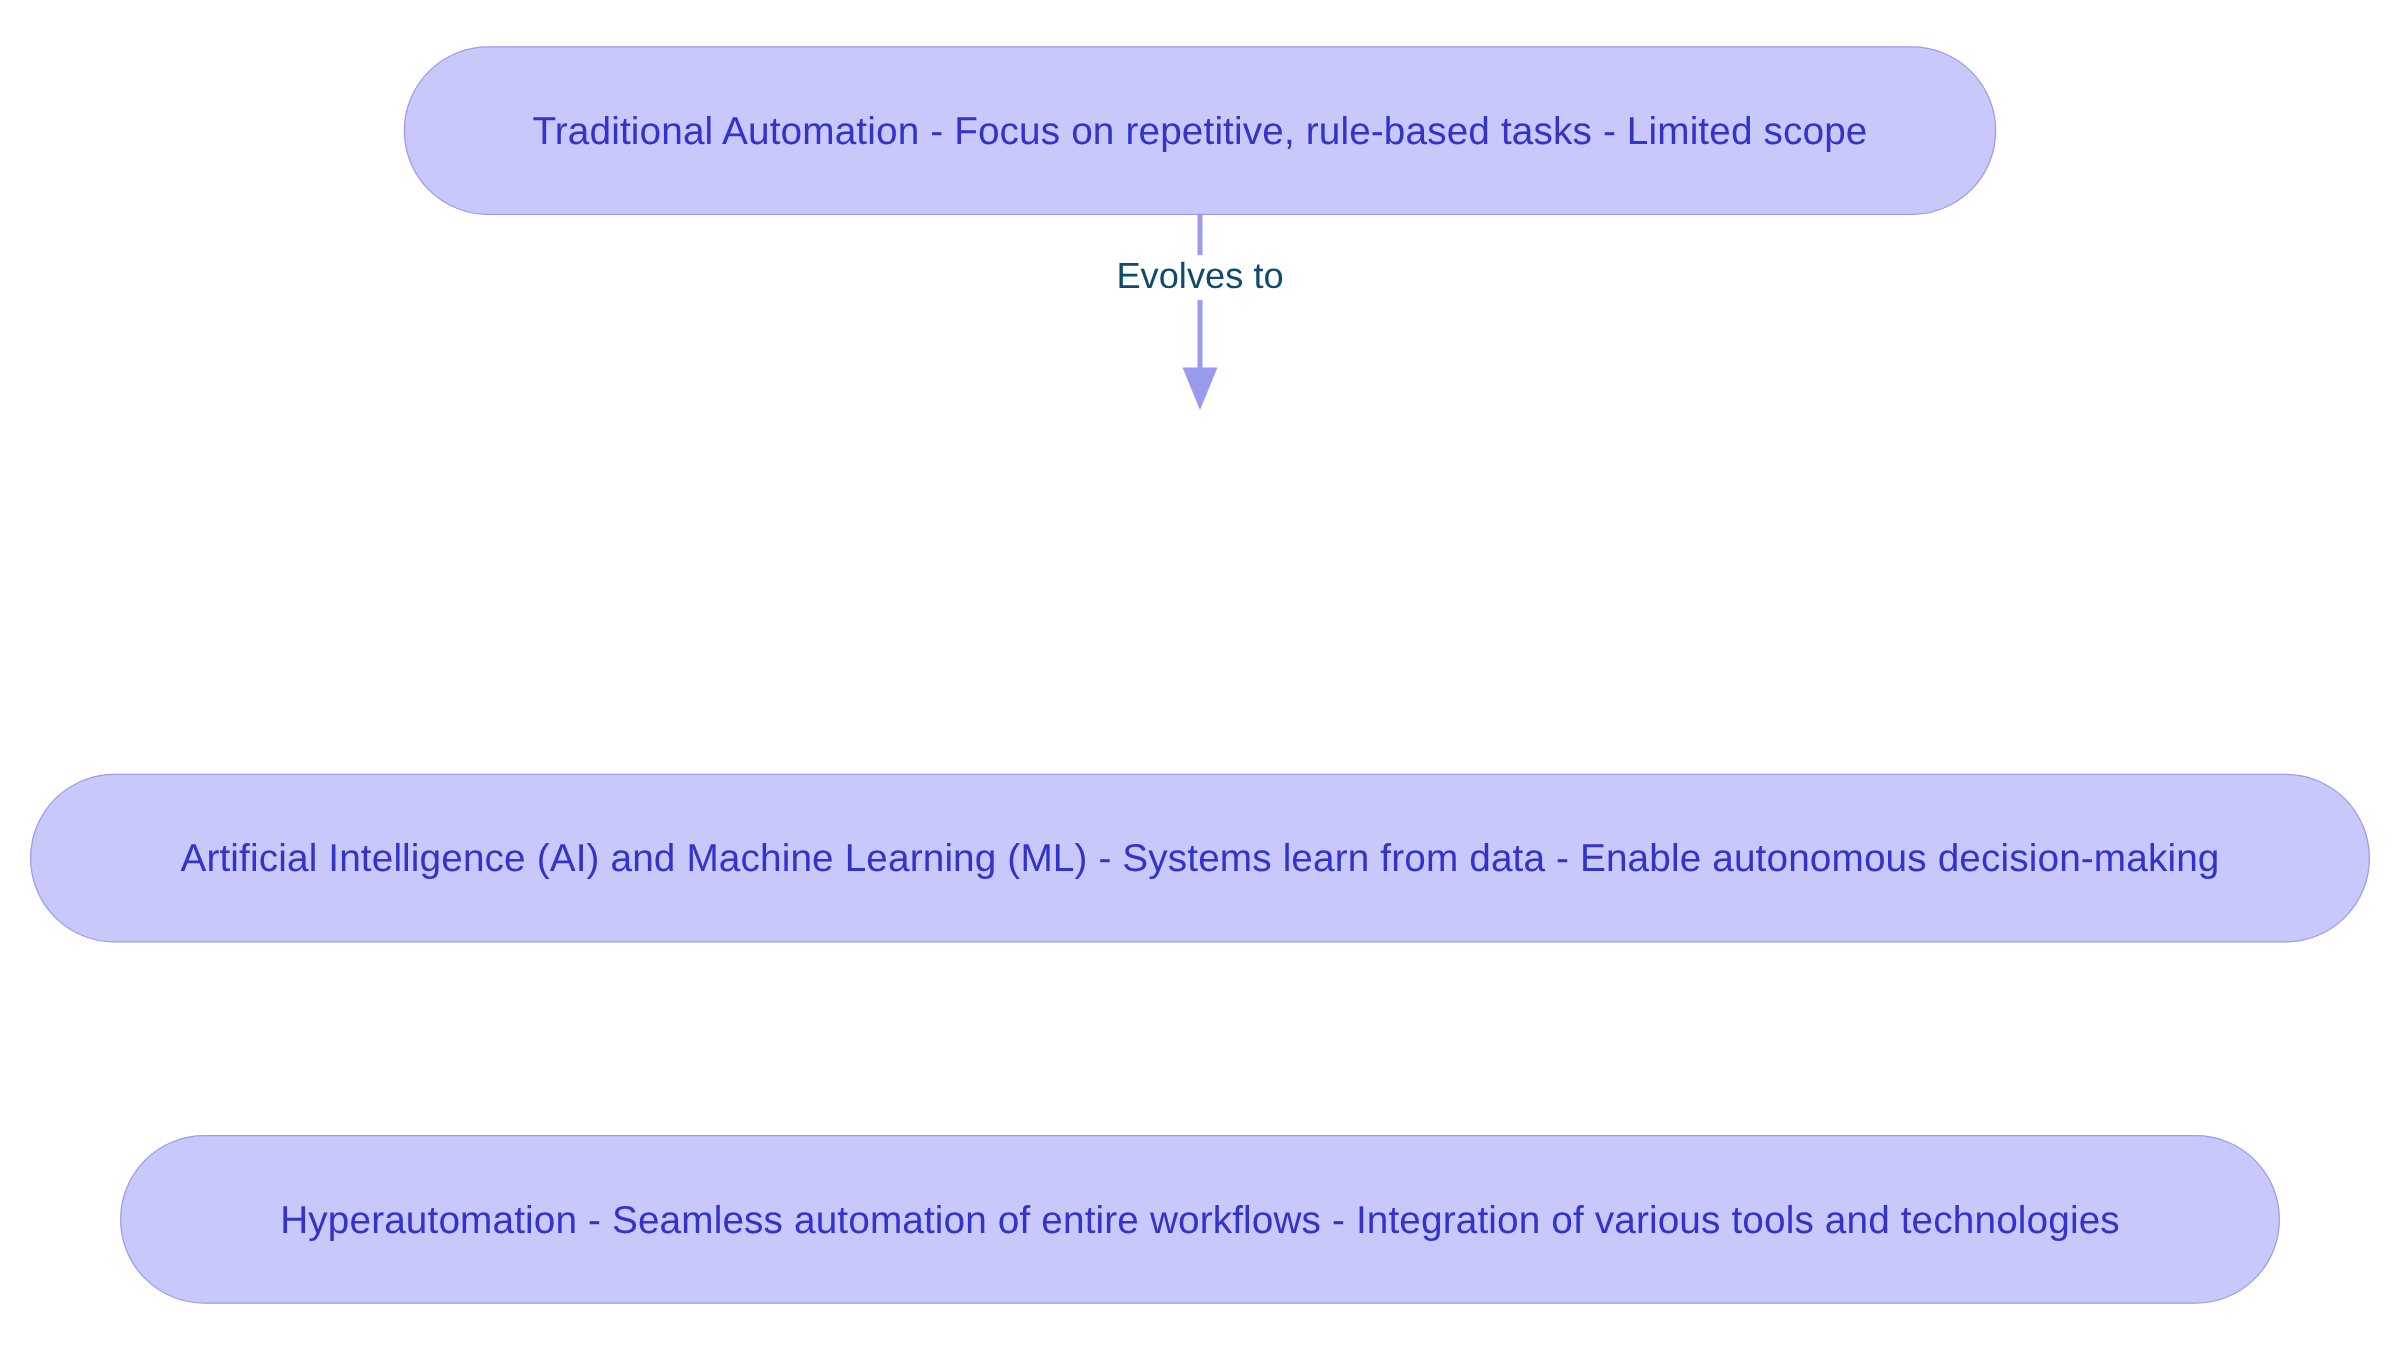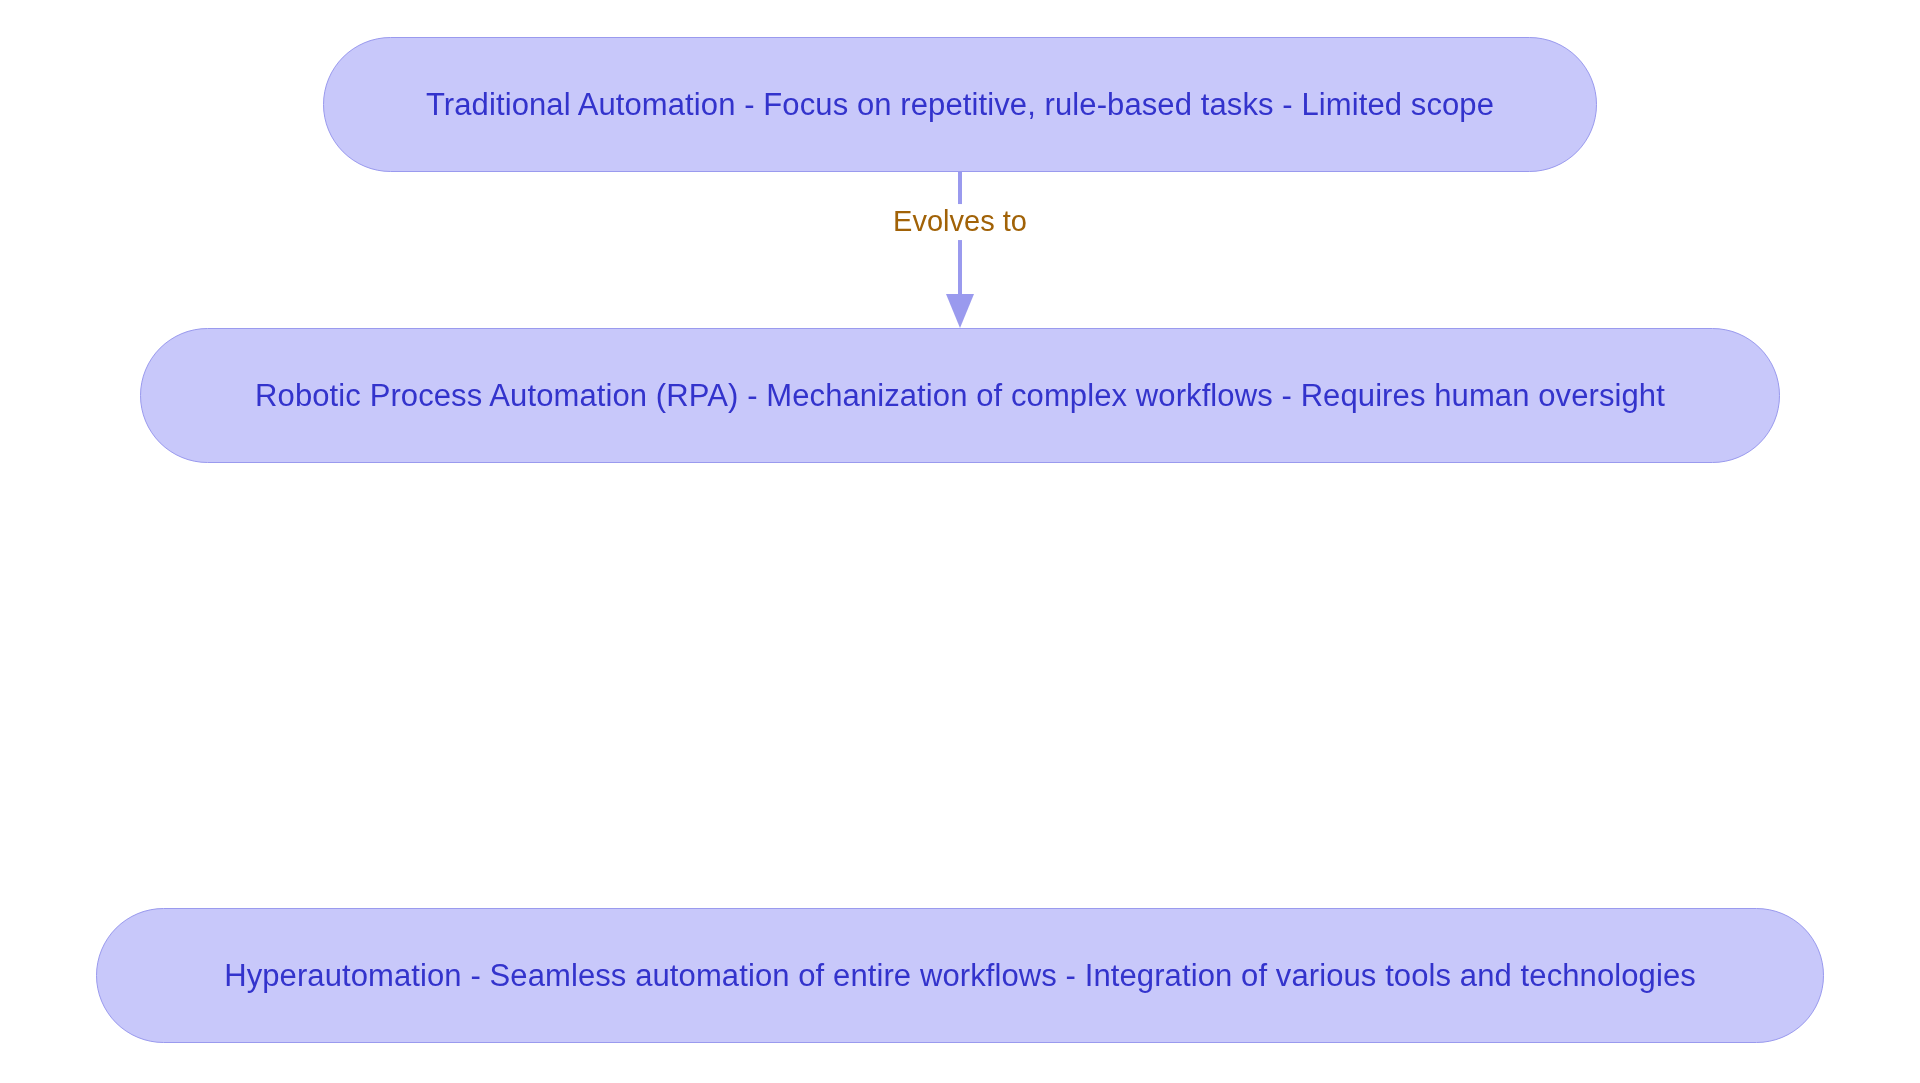--- a/index.html
+++ b/index.html
@@ -69,21 +69,21 @@
     transform: translateX(-50%);
     top: 0;
     overflow: visible;
   }
 
   .edge-label {
     position: absolute;
     left: 50%;
     transform: translate(-50%, -50%);
     background: #ffffff;
-    color: #a16207;
+    color: #0c4a6e;
     font-size: 29px;
     font-weight: 400;
     line-height: 1.1;
     white-space: nowrap;
     padding: 2px 9px;
     text-align: center;
   }
 
   .edge-1 { top: 172px; height: 156px; }
   .edge-2 { top: 463px; height: 156px; }
@@ -99,24 +99,24 @@
   </div>
 
   <div class="edge edge-1">
     <svg class="edge-svg" width="40" height="156" viewBox="0 0 40 156">
       <line x1="20" y1="0" x2="20" y2="134" stroke="#9a9aee" stroke-width="4"></line>
       <polygon points="20,156 6,122 34,122" fill="#9a9aee"></polygon>
     </svg>
     <div class="edge-label" style="top:50px;">Evolves to</div>
   </div>
 
-  <div class="node node-2">
-    <span class="node-label">Robotic Process Automation (RPA) - Mechanization of complex workflows - Requires human oversight</span>
-  </div>
 
 
+  <div class="node node-3">
+    <span class="node-label">Artificial Intelligence (AI) and Machine Learning (ML) - Systems learn from data - Enable autonomous decision-making</span>
+  </div>
 
 
   <div class="node node-4">
     <span class="node-label">Hyperautomation - Seamless automation of entire workflows - Integration of various tools and technologies</span>
   </div>
 
 </div>
 
 </body></html>

